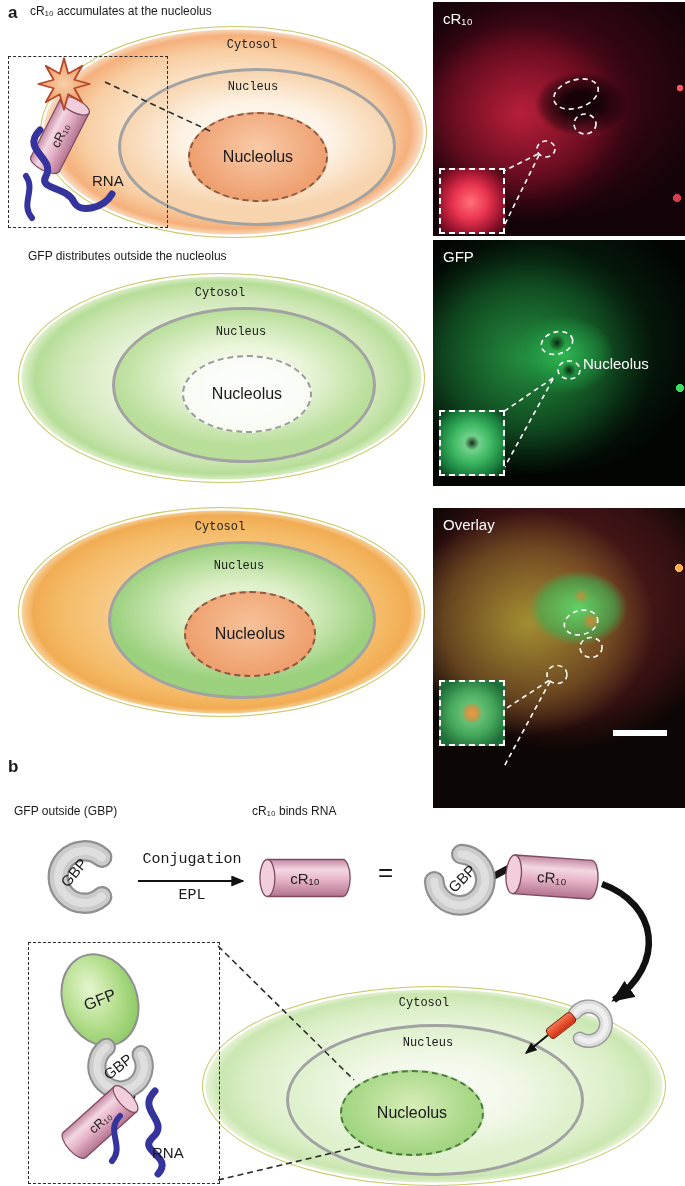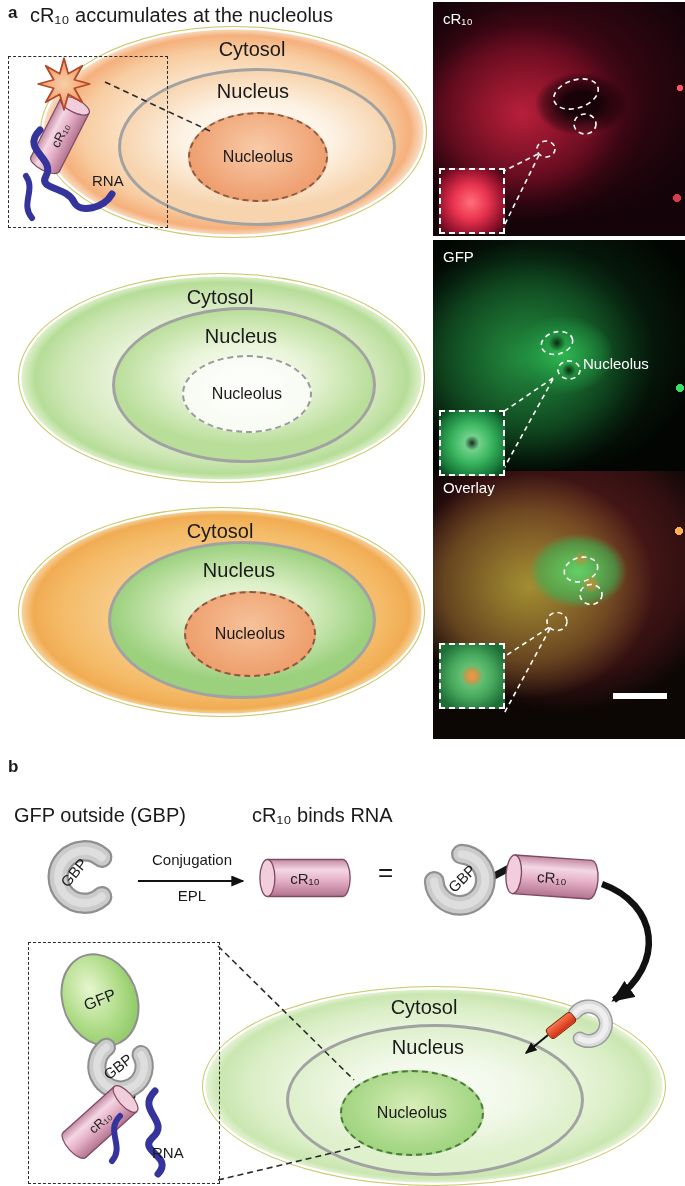--- a/index.html
+++ b/index.html
@@ -4,22 +4,22 @@
 <style>
   html,body{margin:0;padding:0;background:#fff;}
   #page{position:relative;width:685px;height:1186px;background:#fff;overflow:hidden;
         font-family:"Liberation Sans",sans-serif;color:var(--ink,#1a1a1a);}
   .abs{position:absolute;}
   .ell{position:absolute;border-radius:50%;}
   .cell{border:1.6px solid var(--membrane,#c9c96a);box-shadow:inset 0 0 0 2.5px #fff;}
   .nucleus{border:3px solid var(--nucleus-border,#a2a2a2);}
   .nucleolus{border:2px dashed #7a6a58;display:flex;align-items:center;justify-content:center;}
   .nucleolus span{font-size:16px;}
-  .lbl{position:absolute;font-size:20px;white-space:nowrap;z-index:7;}
-  .lbl-c{transform:translateX(-50%);}
+  .lbl{position:absolute;font-size:12px;white-space:nowrap;z-index:7;}
+  .lbl-c{transform:translateX(-50%);font-family:Liberation Mono, monospace;}
   .panel-letter{font-weight:bold;font-size:17px;}
   .dashbox{position:absolute;border:1.6px dashed #2a2a2a;z-index:5;}
   .micro{position:absolute;left:433px;width:252px;overflow:hidden;}
   .micro .marks{position:absolute;left:0;top:0;width:100%;height:100%;}
   .mlabel{position:absolute;left:10px;top:8px;color:#fff;font-size:15px;z-index:3;}
   .inset{position:absolute;border:2px dashed #fff;z-index:2;}
   .cyl{position:absolute;z-index:3;}
   .cyl svg{position:absolute;inset:0;width:100%;height:100%;overflow:visible;}
   .clabel{position:absolute;inset:0;display:flex;align-items:center;justify-content:center;
           font-size:15px;color:#222;z-index:2;}
@@ -77,20 +77,21 @@
     </svg>
   </div>
   <div class="rna" style="left:12px;top:124px;width:120px;height:102px">
     <svg viewBox="0 0 120 102" fill="none">
       <path d="M28 6 C 8 26, 44 34, 34 52 C 26 66, 54 62, 62 78 C 68 90, 92 84, 100 70" stroke="#34349c" stroke-width="7" stroke-linecap="round"></path>
       <path d="M14 52 C 24 66, 8 80, 20 94" stroke="#34349c" stroke-width="6" stroke-linecap="round"></path>
     </svg>
   </div>
   <span class="lbl" style="left:92px;top:172px;font-size:15px">RNA</span>
 
+  <span class="lbl" style="left:28px;top:249px">GFP distributes outside the nucleolus</span>
   <div class="ell cell" style="left:18px;top:273px;width:405px;height:208px;background:radial-gradient(ellipse closest-side at 50% 50%, #fdfff9 0%, #f3f9e9 40%, #cfe7b6 78%, #b6dd98 92%, #e6f4d4 100%)"></div>
   <div class="ell nucleus" style="left:112px;top:307px;width:258px;height:150px;background:radial-gradient(ellipse closest-side at 50% 45%, #fcfef8 0%, #eaf5da 48%, #b9de9a 100%)"></div>
   <div class="ell nucleolus" style="left:182px;top:355px;width:126px;height:74px;border-color:#9a9a9a;background:radial-gradient(ellipse at 50% 45%, #ffffff 0%, #f4faee 100%)">
     <span>Nucleolus</span>
   </div>
   <span class="lbl lbl-c" style="left:220px;top:286px">Cytosol</span>
   <span class="lbl lbl-c" style="left:241px;top:325px">Nucleus</span>
 
   <div class="ell cell" style="left:18px;top:507px;width:405px;height:208px;background:radial-gradient(ellipse closest-side at 50% 50%, #fbe2ba 0%, #f8d092 45%, #f4ba66 80%, #f1ac53 93%, #f9ddb0 100%)"></div>
   <div class="ell nucleus" style="left:108px;top:541px;width:262px;height:152px;background:radial-gradient(ellipse closest-side at 50% 45%, #f2f9e8 0%, #dcefc6 45%, #9bd07d 100%)"></div>
@@ -131,21 +132,21 @@
       <line x1="120" y1="138" x2="70" y2="172"></line>
       <line x1="120" y1="139" x2="70" y2="230"></line>
     </svg>
     <div class="inset" style="left:6px;top:170px;width:62px;height:62px;background:
         radial-gradient(circle 10px at 50% 50%, rgba(3,22,8,0.9), transparent 75%),
         radial-gradient(circle at 50% 50%, #8fe2a4 0%, #3bb660 45%, #177a3a 78%, #0a3a1a 100%)"></div>
     <span class="abs" style="left:150px;top:115px;color:#fff;font-size:15px;z-index:3">Nucleolus</span>
     <span class="mlabel">GFP</span>
   </div>
 
-  <div class="micro" style="top:471px;height:268px;background:
+  <div class="micro" style="top:508px;height:300px;background:
       radial-gradient(circle 4px at 246px 60px, #ffb050 97%, transparent 100%),
       radial-gradient(circle 12px at 158px 113px, rgba(225,130,50,0.85), transparent 80%),
       radial-gradient(circle 10px at 148px 88px, rgba(225,130,50,0.7), transparent 80%),
       radial-gradient(ellipse 58px 44px at 145px 100px, rgba(95,215,105,0.95), rgba(60,180,85,0.6) 65%, transparent 85%),
       radial-gradient(ellipse 140px 125px at 95px 115px, rgba(180,170,55,0.8), rgba(150,120,45,0.5) 60%, transparent 90%),
       radial-gradient(ellipse 180px 160px at 130px 95px, rgba(165,55,50,0.6), rgba(120,30,40,0.35) 70%, transparent 92%) #0c0704">
     <svg class="marks" viewBox="0 0 252 247" fill="none" stroke="#fff" stroke-width="1.6" stroke-dasharray="5 4">
       <ellipse cx="148" cy="88" rx="17" ry="12" transform="rotate(-15 148 88)"></ellipse>
       <ellipse cx="158" cy="113" rx="11" ry="10"></ellipse>
       <ellipse cx="124" cy="140" rx="10" ry="9"></ellipse>

